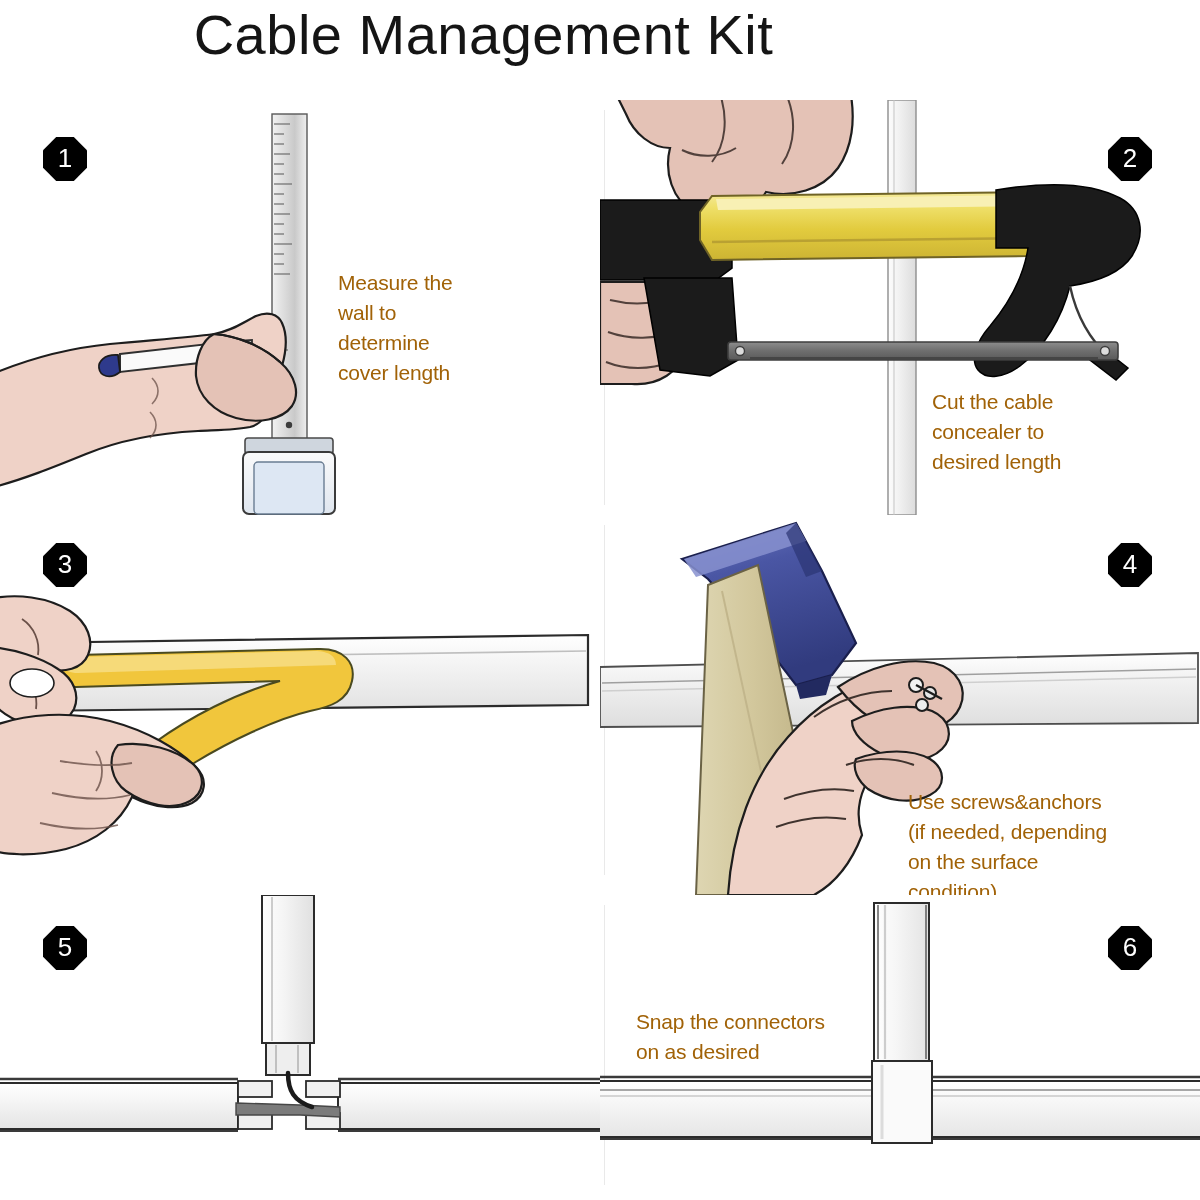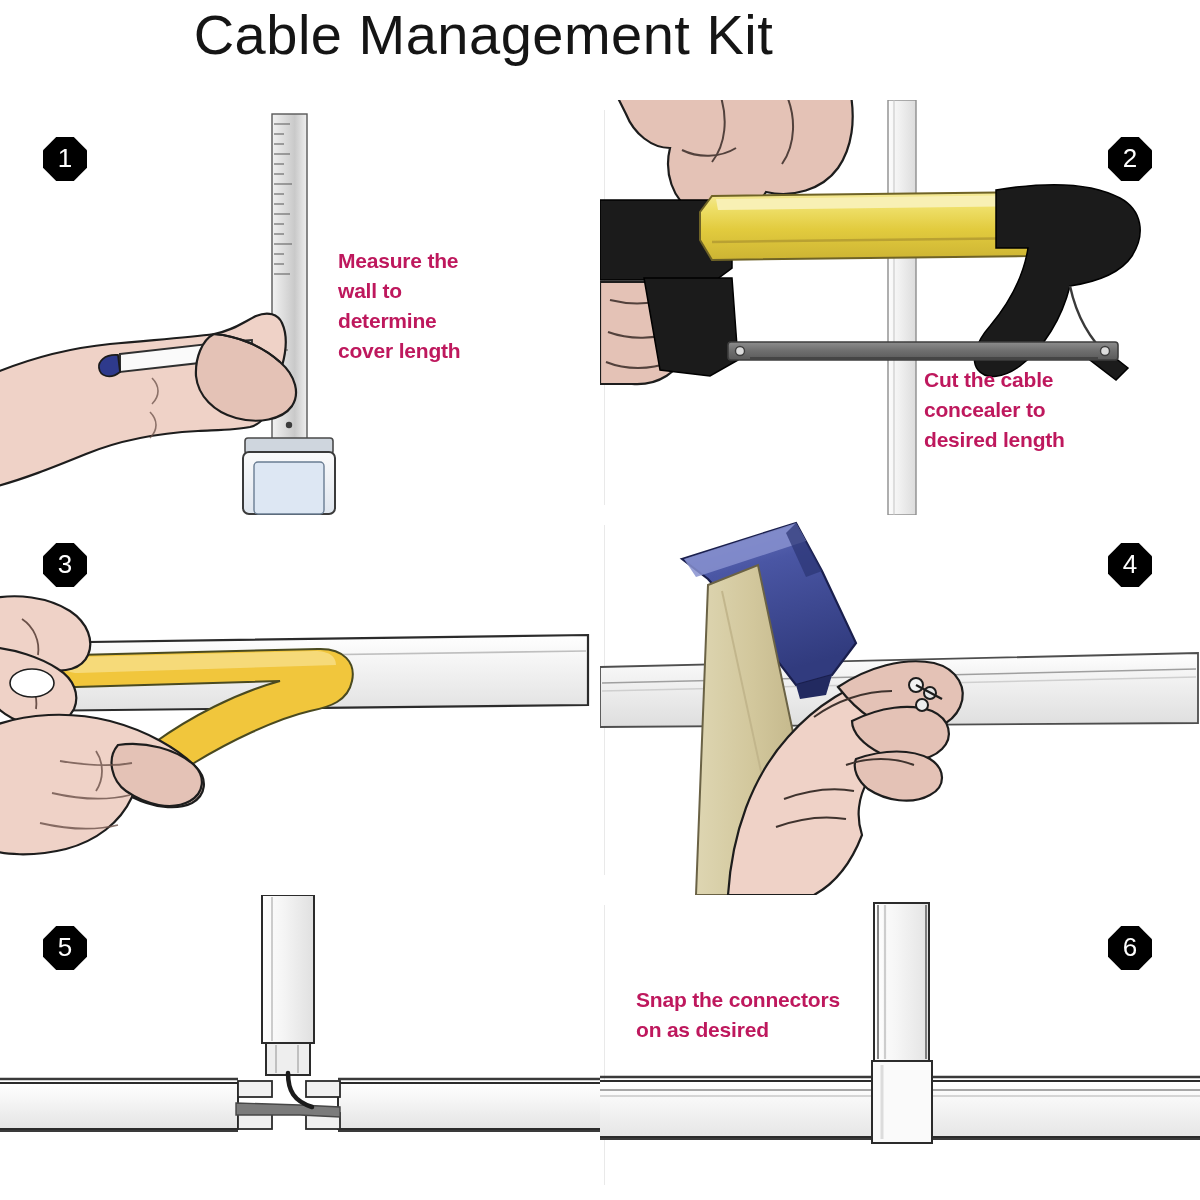--- a/index.html
+++ b/index.html
@@ -65,25 +65,26 @@
     font-weight: 400;
     line-height: 1;
     padding-bottom: 2px;
     box-sizing: border-box;
   }
   
   .caption {
     position: absolute;
     font-family: "Liberation Sans", sans-serif;
     font-size: 21px;
-    font-weight: bold;
+    font-weight: normal;
     line-height: 30px;
-    color: #be185d;
+    color: #a16207;
     white-space: pre-line;
     letter-spacing: -0.2px;
+    margin-top: 22px;
   }
   
   .ill { position: absolute; }
   .skin { fill: #efd2c7; stroke: #1d1d1d; stroke-width: 2.2; }
   .skin2 { fill: #e4c2b6; stroke: #1d1d1d; stroke-width: 2.2; }
   .tapeY { fill: #f1c63c; stroke: #4a4a20; stroke-width: 2; }
   .tapeY2 { fill: #f7dd84; stroke: none; }
   .blk { fill: #1b1b1b; stroke: #000; stroke-width: 1.5; }
 </style>
 </head>
@@ -229,21 +230,21 @@
         C370,260 376,242 390,226 C410,202 424,174 428,148 L396,148 Z"></path>
       <path d="M470,186 C476,214 490,240 510,258" fill="none" stroke="#3a3a3a" stroke-width="2.4"></path>
       <path d="M500,246 L528,268 L516,280 L490,260 Z" class="blk"></path>
 
       <rect x="128" y="242" width="390" height="18" rx="3" fill="url(#bladeG2)" stroke="#3e3e3e" stroke-width="1.6"></rect>
       <circle cx="140" cy="251" r="4.5" fill="#dcdcdc" stroke="#3e3e3e" stroke-width="1.4"></circle>
       <circle cx="505" cy="251" r="4.5" fill="#dcdcdc" stroke="#3e3e3e" stroke-width="1.4"></circle>
       <line x1="150" y1="258" x2="498" y2="258" stroke="#454545" stroke-width="2"></line>
     </svg>
 
-    <div class="caption" style="left:324px; top:265px; width:240px;">Cut the cable
+    <div class="caption" style="left:332px; top:265px; width:240px;">Cut the cable
 concealer to
 desired length</div>
   </div>
 
   <div class="panel" id="panel-3">
     <div class="badge" style="left:43px; top:28px;">3</div>
 
     <svg class="ill" width="600" height="380" viewBox="0 0 600 380" style="left:0; top:0;">
       <defs>
         <linearGradient id="chanG3" x1="0" y1="0" x2="0" y2="1">
@@ -346,20 +347,24 @@
       </g>
 
       <g>
         <circle cx="316" cy="170" r="7" fill="#f2f2f2" stroke="#1d1d1d" stroke-width="2"></circle>
         <circle cx="330" cy="178" r="6" fill="#e6e6e6" stroke="#1d1d1d" stroke-width="2"></circle>
         <circle cx="322" cy="190" r="6" fill="#ededed" stroke="#1d1d1d" stroke-width="2"></circle>
         <path d="M316,170 L342,184" stroke="#1d1d1d" stroke-width="2.4" fill="none"></path>
       </g>
     </svg>
 
+    <div class="caption" style="left:308px; top:250px; width:290px;">Use screws&amp;anchors
+(if needed, depending
+on the surface
+condition)</div>
   </div>
 
   <div class="panel" id="panel-5">
     <div class="badge" style="left:43px; top:31px;">5</div>
 
     <svg class="ill" width="600" height="305" viewBox="0 0 600 305" style="left:0; top:0;">
       <defs>
         <linearGradient id="chanG5" x1="0" y1="0" x2="0" y2="1">
           <stop offset="0%" stop-color="#ffffff"></stop>
           <stop offset="35%" stop-color="#f6f6f6"></stop>

